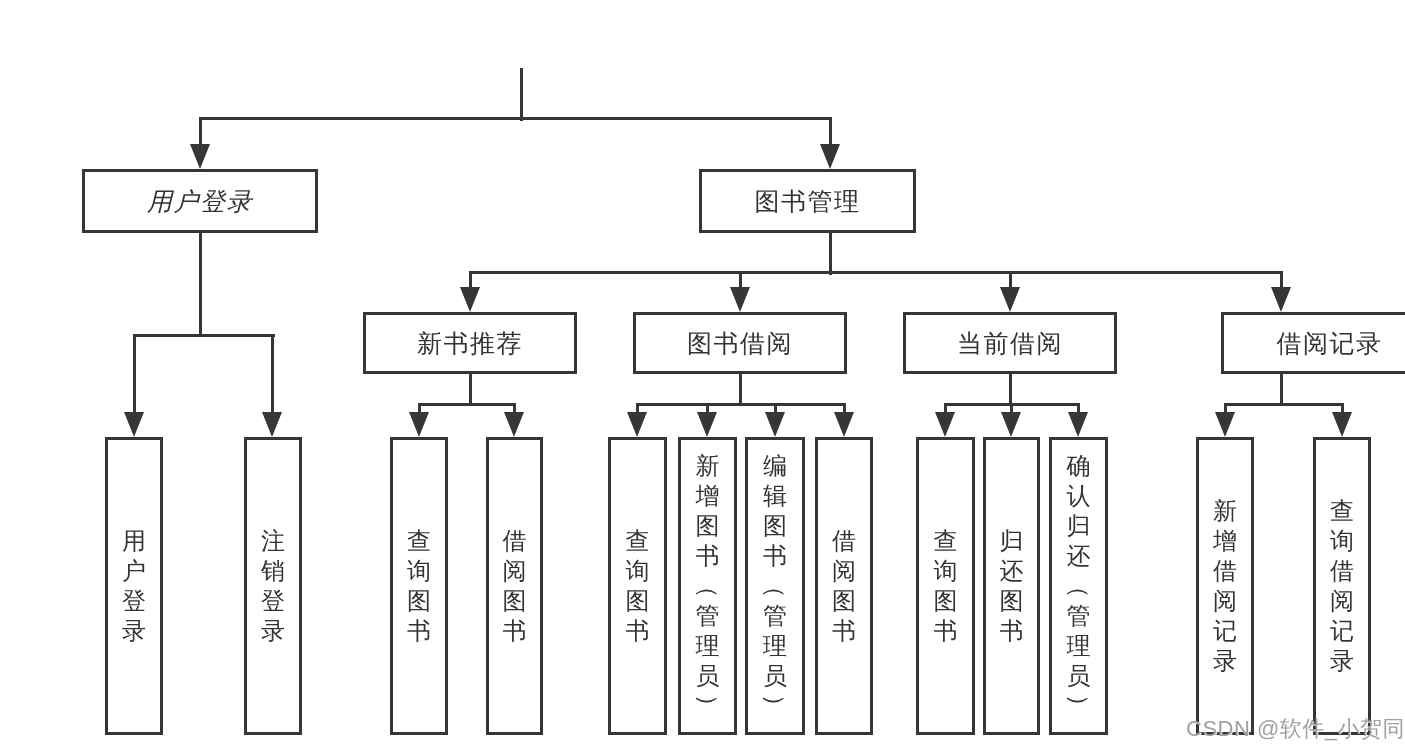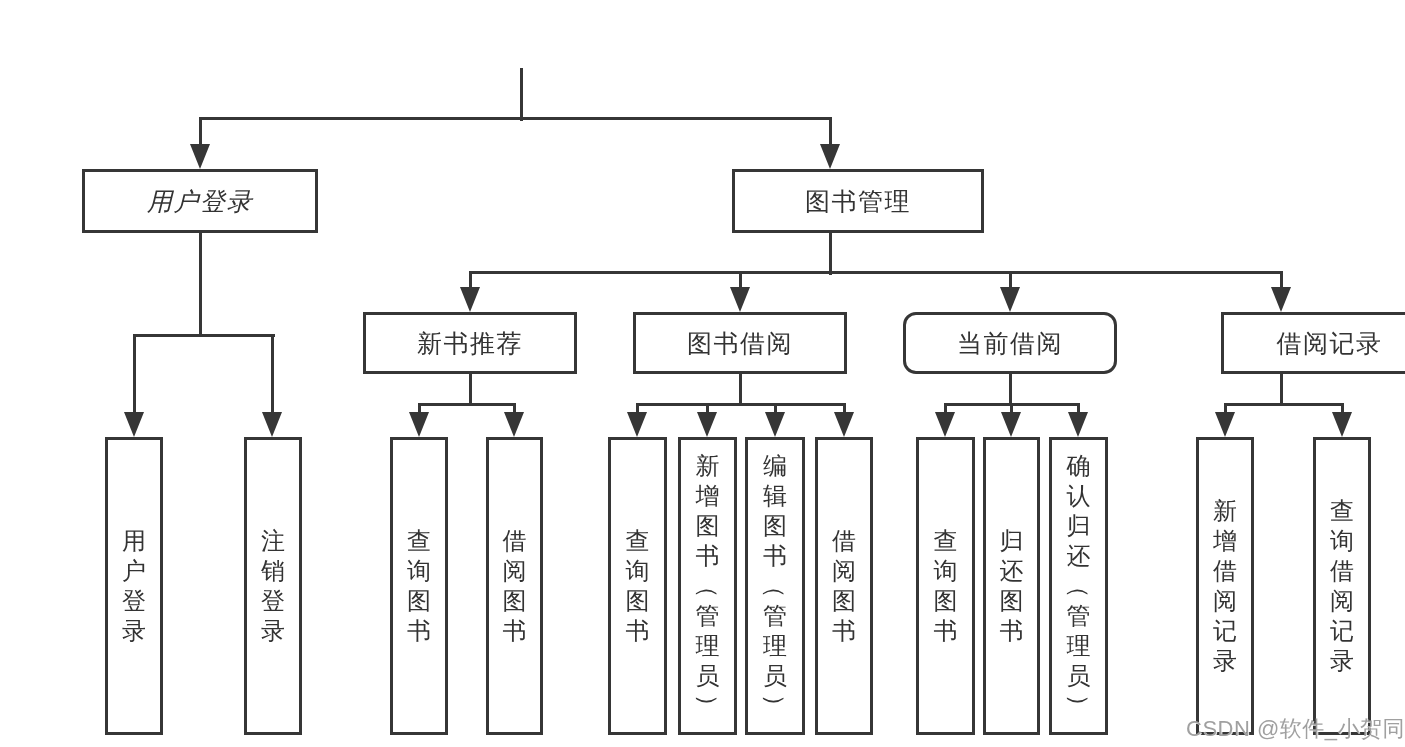--- a/index.html
+++ b/index.html
@@ -9,24 +9,24 @@
     font-family:"Liberation Sans", sans-serif; color:var(--text); overflow:hidden;
   }
   .box {
     position:absolute; background:#fff; border:3px solid var(--line);
     box-sizing:border-box; display:flex; align-items:center; justify-content:center;
     z-index:2;
   }
   .h-box .lbl { font-size:25px; letter-spacing:1.5px; color:var(--text); white-space:nowrap; }
   #bx-root  { left:20px;   top:13px;  width:1003px; height:55px; }
   #bx-user  { left:82px;   top:169px; width:236px;  height:64px;font-style:italic; }
-  #bx-mgmt  { left:732px;  top:169px; width:252px;  height:64px; }
+  #bx-mgmt  { left:699px;  top:169px; width:217px;  height:64px; }
   #bx-newbook { left:363px;  top:312px; width:214px; height:62px; }
   #bx-borrow  { left:633px;  top:312px; width:214px; height:62px; }
-  #bx-current { left:903px;  top:312px; width:214px; height:62px;border-radius:13px; }
+  #bx-current { left:903px;  top:312px; width:214px; height:62px; }
   #bx-record  { left:1173px; top:312px; width:217px; height:62px;margin-left:48px; }
   .leaf { top:437px; width:58px; height:298px; flex-direction:column; }
   .leaf .ch {
     display:block; width:100%; height:30px; line-height:30px;
     font-size:24px; text-align:center; color:var(--text);
   }
   .leaf .ch.rot { transform:rotate(90deg); }
   #lf-a1{left:105px;} #lf-a2{left:244px;}
   #lf-b1{left:390px;} #lf-b2{left:486px;width:57px;}
   #lf-c1{left:608px;width:59px;} #lf-c2{left:678px;width:59px;}

